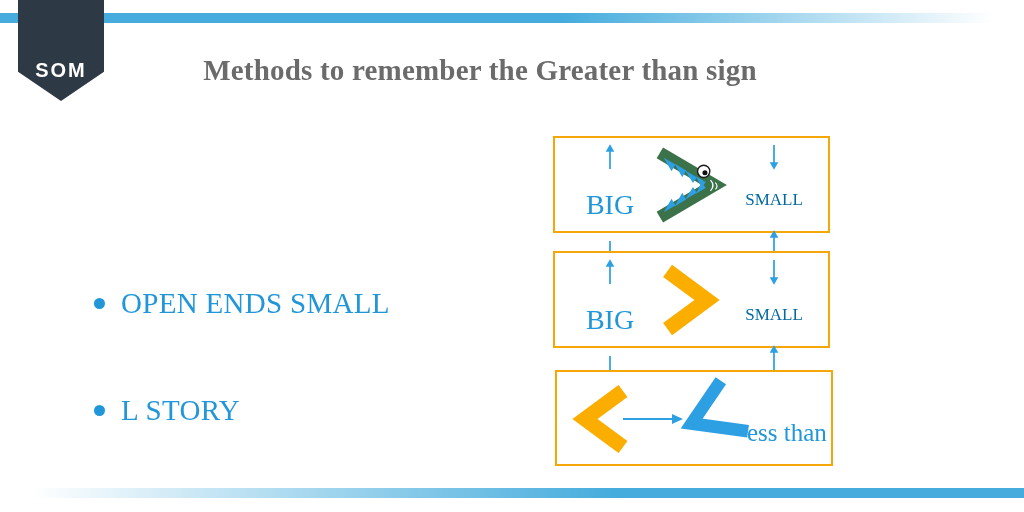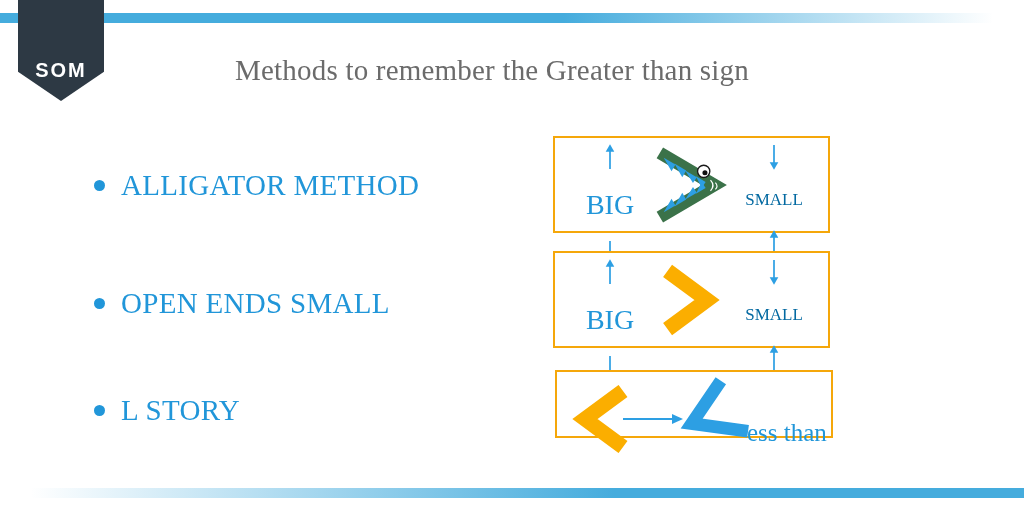--- a/index.html
+++ b/index.html
@@ -16,32 +16,32 @@
     position:absolute;left:18px;top:0;width:86px;height:101px;background:#2d3944;
     clip-path:polygon(0 0,100% 0,100% 71%,50% 100%,0 71%);
     display:flex;flex-direction:column;align-items:center;padding-top:13px;box-sizing:border-box;gap:46px;
   }
   .logo-mark{width:42px;height:44px;}
   .logo-name{color:#ffffff;font-family:"Liberation Sans",sans-serif;font-weight:bold;
     font-size:20px;letter-spacing:2px;line-height:20px;margin-top:1px;}
   .logo-tagline{color:#e8ecef;font-family:"Liberation Sans",sans-serif;font-size:5px;
     letter-spacing:0.45px;margin-top:2px;white-space:nowrap;}
   
-  .title{position:absolute;left:12px;top:54px;width:960px;text-align:center;margin:0;
-    font-size:29px;font-weight:normal;color:#6b6b6b;letter-spacing:0.2px;}
+  .title{position:absolute;left:0;top:54px;width:960px;text-align:center;margin:0;
+    font-size:29px;font-weight:bold;color:#6b6b6b;letter-spacing:0.2px;}
   
   .method-row{position:absolute;left:94px;height:34px;display:flex;align-items:center;}
   .method-row .dot{width:11px;height:11px;border-radius:50%;background:#2196d9;margin-right:16px;flex:none;}
   .method-label{font-size:29px;color:#2196d9;white-space:nowrap;letter-spacing:0.3px;}
   .row-1{top:168px;} .row-2{top:286px;} .row-3{top:393px;}
   
   .demo-box{position:absolute;background:#ffffff;border:2px solid #f5a70a;box-sizing:border-box;}
   .box-1{left:553px;top:136px;width:277px;height:97px;}
   .box-2{left:553px;top:251px;width:277px;height:97px;}
-  .box-3{left:555px;top:370px;width:278px;height:68px;}
+  .box-3{left:555px;top:370px;width:278px;height:96px;}
   .compare{display:flex;justify-content:space-between;align-items:stretch;
     padding:6px 14px 6px 16px;height:100%;box-sizing:border-box;}
   .col{display:flex;flex-direction:column;align-items:center;justify-content:space-between;gap:22px;}
   .col-big{width:78px;}
   .col-small{width:80px;}
   .big-label{font-size:28px;line-height:26px;color:#2196d9;}
   .small-label{font-size:17px;line-height:16px;color:#0369a1;}
   .arr{width:12px;height:26px;flex:none;}
   .symbol-slot{display:flex;align-items:center;justify-content:center;}
   
@@ -69,24 +69,20 @@
         <path d="M24,26 L24,46 L6,46 Z" fill="#ffffff"></path>
         <path d="M26,26 L48,26 A22,22 0 0 1 26,48 Z" fill="#45acdd"></path>
       </g>
     </svg>
     <div class="logo-name">SOM</div>
     <div class="logo-tagline">STORY OF MATHEMATICS</div>
   </div>
 
   <h1 class="title">Methods to remember the Greater than sign</h1>
 
-  <div class="method-row row-1">
-    <span class="dot"></span>
-    <span class="method-label">ALLIGATOR METHOD</span>
-  </div>
   <div class="method-row row-2">
     <span class="dot"></span>
     <span class="method-label">OPEN ENDS SMALL</span>
   </div>
   <div class="method-row row-3">
     <span class="dot"></span>
     <span class="method-label">L STORY</span>
   </div>
 
   <div class="demo-box box-1">

